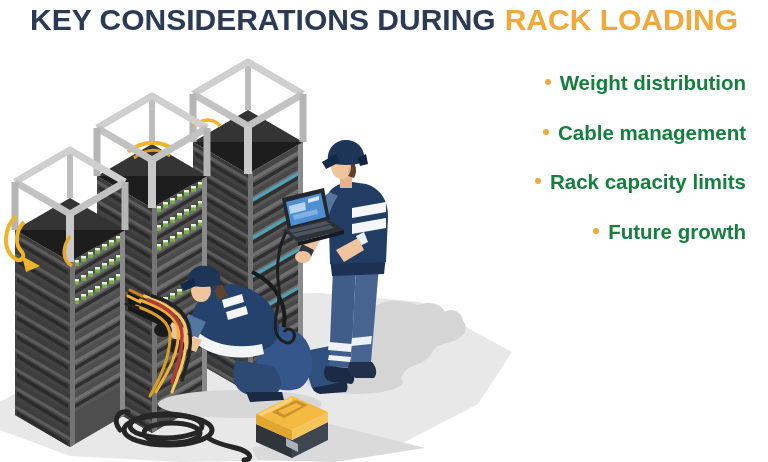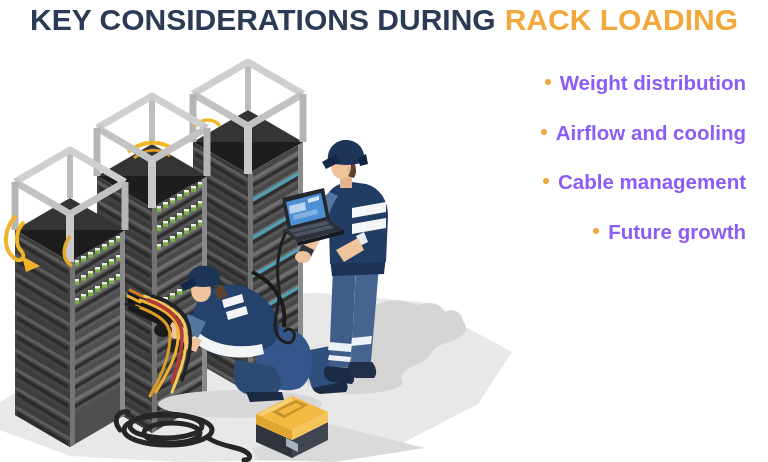--- a/index.html
+++ b/index.html
@@ -12,21 +12,21 @@
     text-align:center;font-size:30px;font-weight:bold;
     letter-spacing:0px;color:#2b3a55;white-space:nowrap;margin:0;
   }
   .title .hl{color:#f2a93b;margin-left:9px;}
   .cons-list{
     position:absolute;top:58px;right:22px;margin:0;padding:0;
     list-style:none;display:flex;flex-direction:column;
   }
   .cons-list li{
     height:49.7px;display:flex;align-items:center;justify-content:flex-end;
-    font-size:20.5px;font-weight:bold;color:#8b5cf6;white-space:nowrap;
+    font-size:20.5px;font-weight:bold;color:#15803d;white-space:nowrap;
   }
   .bullet{
     width:6px;height:6px;border-radius:50%;background:#eda83f;
     margin-right:9px;flex:none;transform:translateY(-1px);
   }
   .illu{position:absolute;left:0;top:0;}
 </style>
 </head>
 <body>
 
@@ -326,25 +326,25 @@
     </g>
   </svg>
 
   <ul class="cons-list">
     <li>
         <span class="bullet"></span>
         <span>Weight distribution</span>
       </li>
     <li>
         <span class="bullet"></span>
-        <span>Airflow and cooling</span>
+        <span>Cable management</span>
       </li>
     <li>
         <span class="bullet"></span>
-        <span>Cable management</span>
+        <span>Rack capacity limits</span>
       </li>
     <li>
         <span class="bullet"></span>
         <span>Future growth</span>
       </li>
   </ul>
 
 </div>
 
 </body></html>

